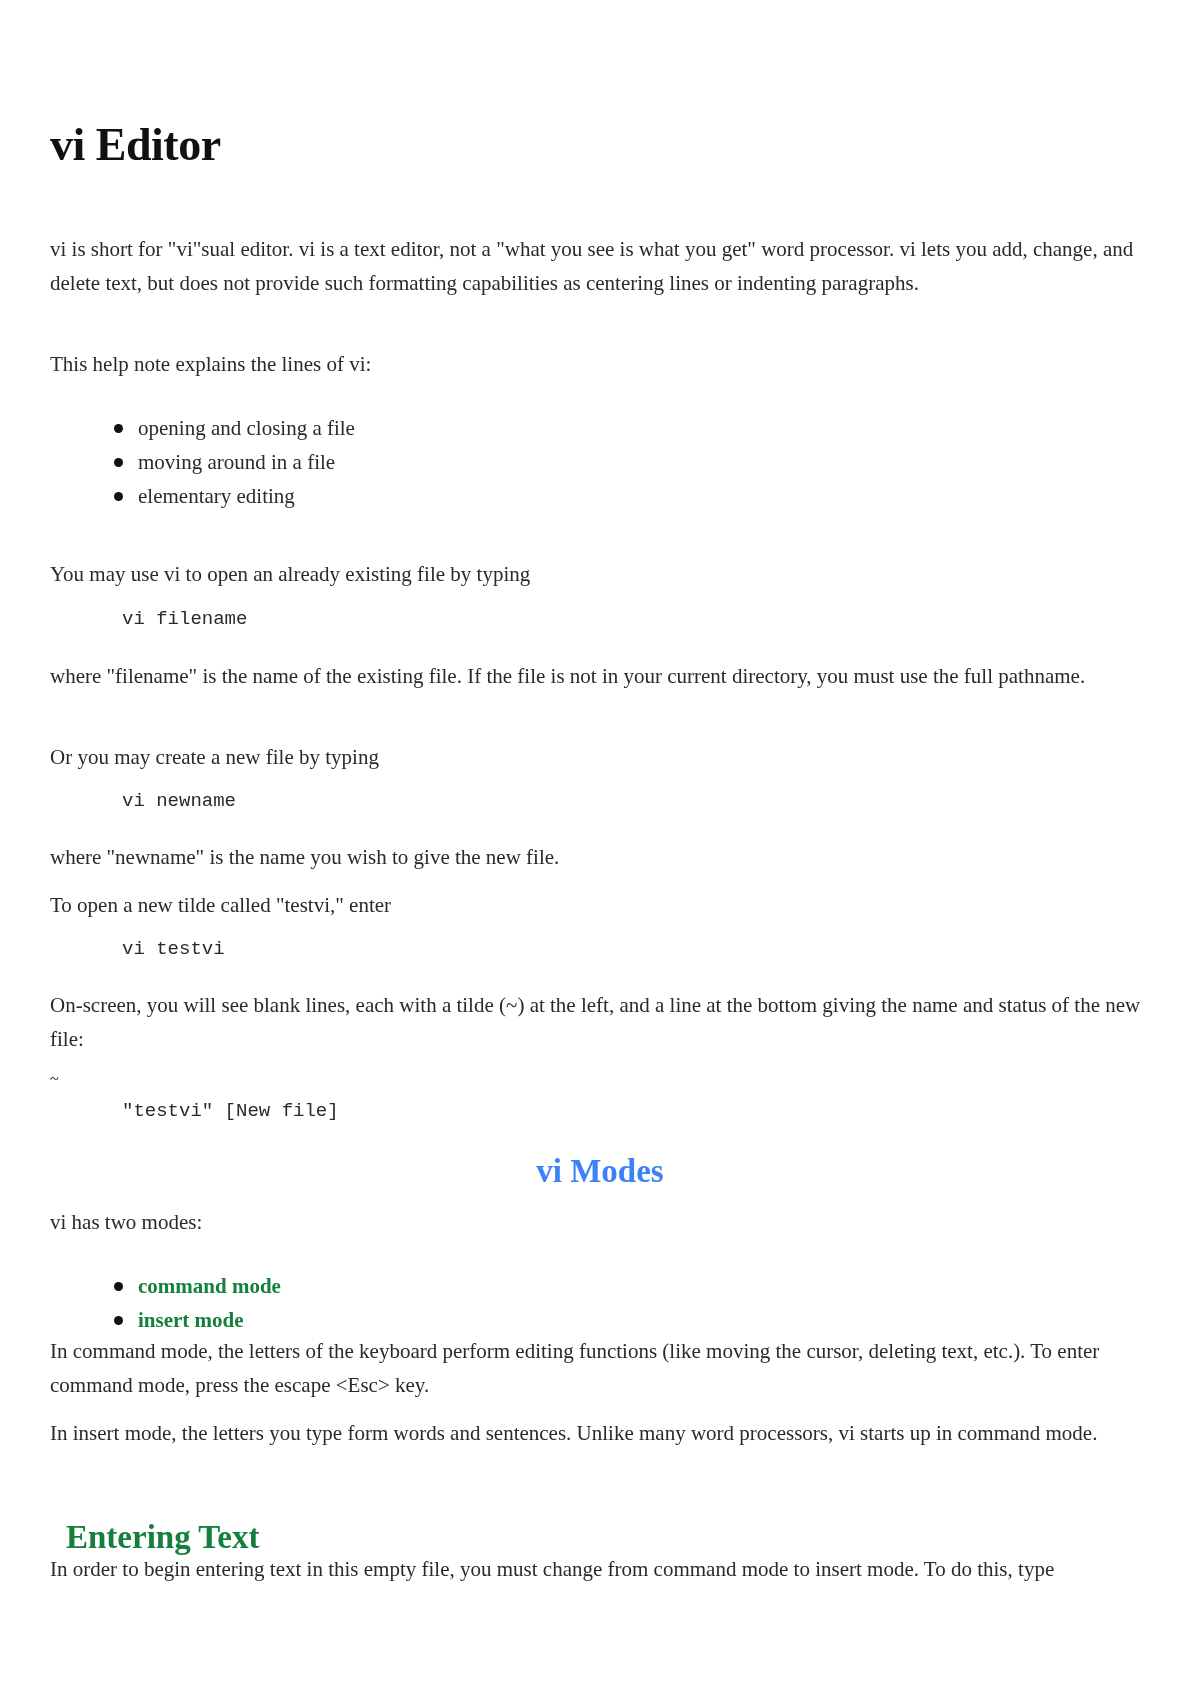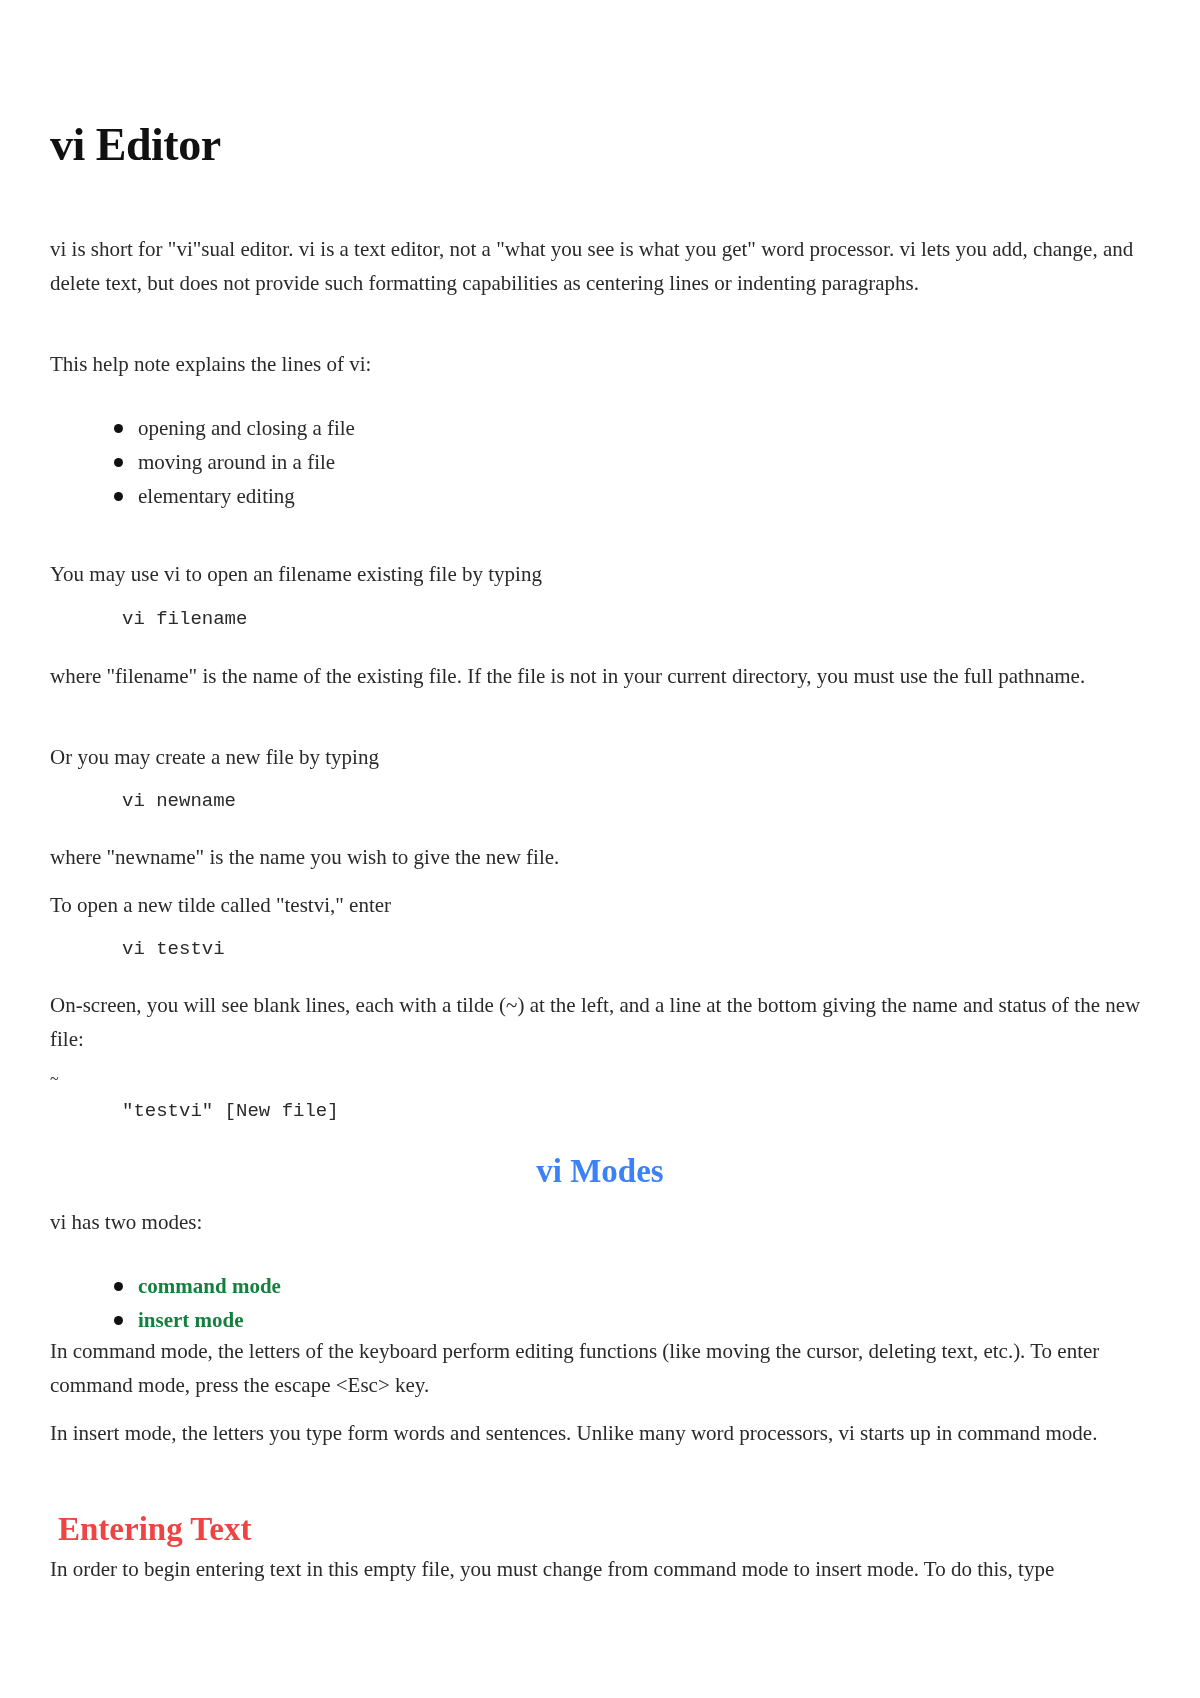--- a/index.html
+++ b/index.html
@@ -9,38 +9,38 @@
   h1 { position:absolute; left:0; width:1100px; top:118px; margin:0; 
        font-size:46px; font-weight:bold; color:#111; letter-spacing:-0.5px; }
   .p { position:absolute; left:0; width:1100px; margin:0; font-size:21px; line-height:34px; color:#2a2a2a; }
   .li { position:absolute; left:72px; margin:16px; font-size:21px; line-height:34px; color:#2a2a2a;text-align:right; }
   .li::before { content:""; position:absolute; left:-24px; top:13px; width:9px; height:9px;
                 border-radius:50%; background:#111; }
   .code { position:absolute; left:72px; margin:0; font-family:"Liberation Mono", monospace;
           font-size:19px; line-height:24px; color:#2a2a2a; white-space:pre;text-align:right; }
   .h2c { position:absolute; left:0; width:1100px; text-align:center; margin:0;
          font-size:33px; font-weight:bold; color:#3b82f6; }
-  .h2l { position:absolute; left:0; margin:8px; font-size:33px; font-weight:bold; color:#ef4444; }
+  .h2l { position:absolute; left:0; margin:16px; font-size:33px; font-weight:bold; color:#15803d; }
   .tilde { position:absolute; left:0; margin:0; font-size:16px; color:#2a2a2a; }
   b { color:#15803d; }
 </style>
 </head>
 <body>
 
 <div class="page">
   <h1>vi Editor</h1>
 
   <p class="p" style="top:232px">vi is short for "vi"sual editor. vi is a text editor, not a "what you see is what you get" word processor. vi lets you add, change, and delete text, but does not provide such formatting capabilities as centering lines or indenting paragraphs.</p>
   <p class="p" style="top:347px">This help note explains the lines of vi:</p>
 
   <p class="li" style="top:395px">opening and closing a file</p>
   <p class="li" style="top:429px">moving around in a file</p>
   <p class="li" style="top:463px">elementary editing</p>
 
-  <p class="p" style="top:557px">You may use vi to open an filename existing file by typing</p>
+  <p class="p" style="top:557px">You may use vi to open an already existing file by typing</p>
   <pre class="code" style="top:607px">vi filename</pre>
 
   <p class="p" style="top:659px">where "filename" is the name of the existing file. If the file is not in your current directory, you must use the full pathname.</p>
   <p class="p" style="top:740px">Or you may create a new file by typing</p>
   <pre class="code" style="top:789px">vi newname</pre>
 
   <p class="p" style="top:840px">where "newname" is the name you wish to give the new file.</p>
   <p class="p" style="top:888px">To open a new tilde called "testvi," enter</p>
   <pre class="code" style="top:937px">vi testvi</pre>
 

